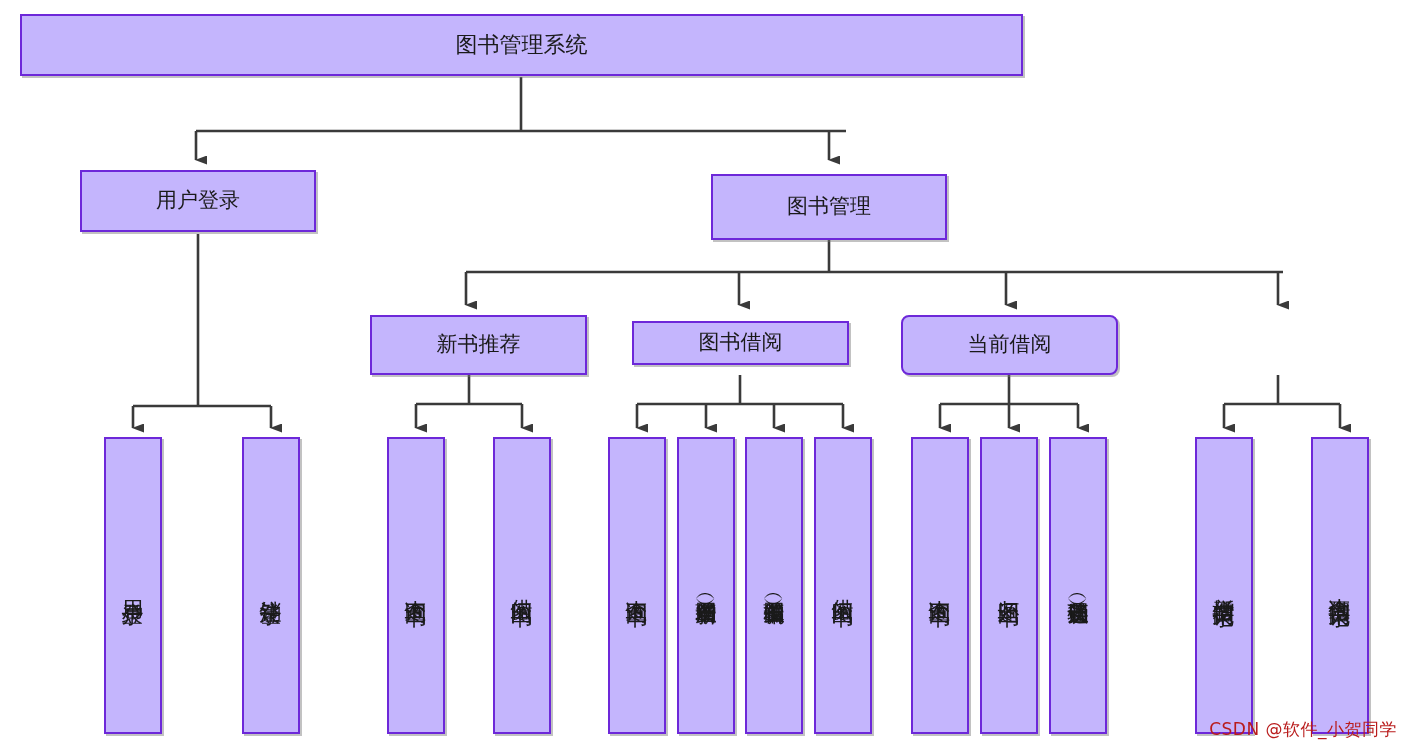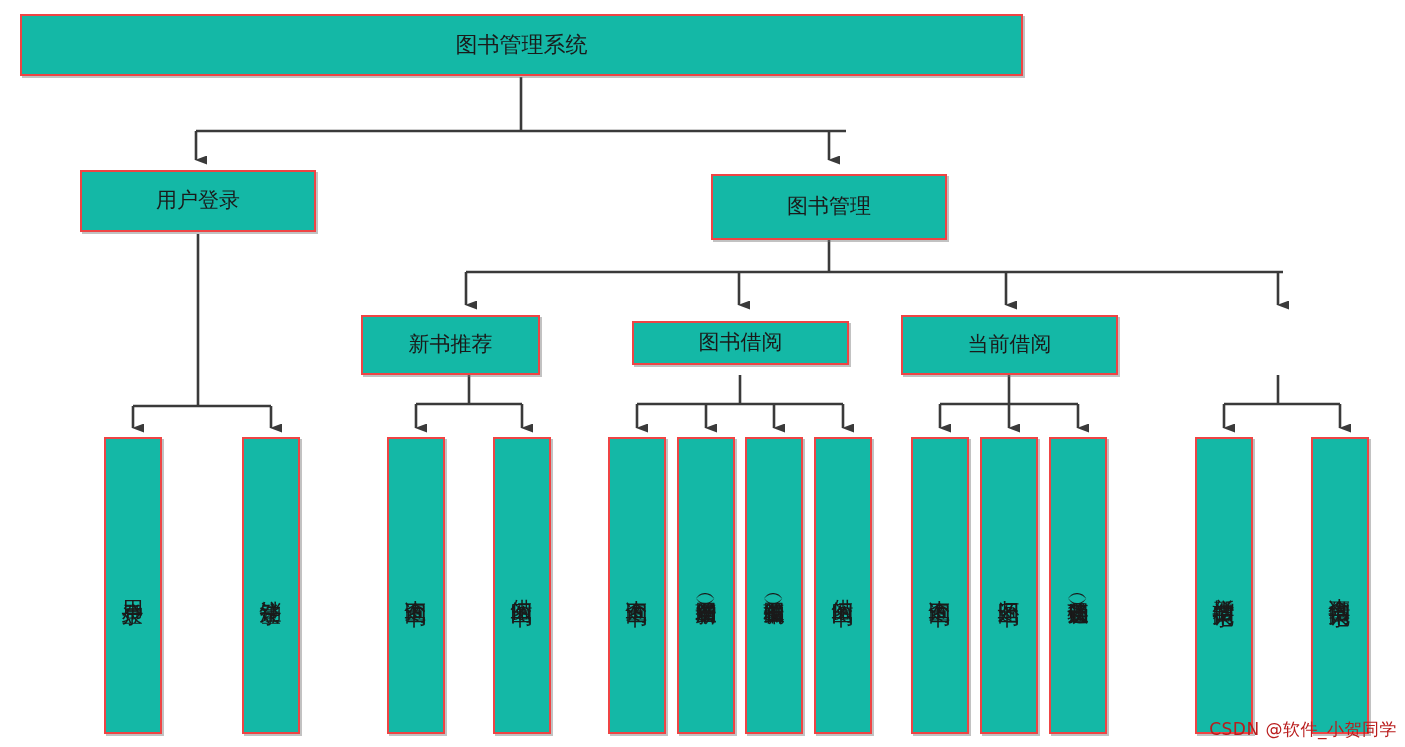--- a/index.html
+++ b/index.html
@@ -13,22 +13,22 @@
   #canvas {
     position: relative;
     width: 1405px;
     height: 747px;
     background: #ffffff;
     overflow: hidden;
   }
   .node {
     position: absolute;
     box-sizing: border-box;
-    background: #14b8a6;
-    border: 2px solid #ef4444;
+    background: #c4b5fd;
+    border: 2px solid #6d28d9;
     box-shadow: 2px 2px 0 rgba(120,120,120,0.45);
     display: flex;
     align-items: center;
     justify-content: center;
   }
   .node .label {
     color: #1a1a1a;
     line-height: 1.12;
     text-align: center;
     white-space: nowrap;
@@ -135,29 +135,29 @@
   </div>
 
   <div class="node h" style="left:80px; top:170px; width:236px; height:62px;">
     <span class="label">用户登录</span>
   </div>
 
   <div class="node h" style="left:711px; top:174px; width:236px; height:66px;">
     <span class="label">图书管理</span>
   </div>
 
-  <div class="node h" style="left:361px; top:315px; width:179px; height:60px;font-family:Liberation Serif, serif;">
+  <div class="node h" style="left:370px; top:315px; width:217px; height:60px;font-family:Liberation Serif, serif;">
     <span class="label">新书推荐</span>
   </div>
 
   <div class="node h" style="left:632px; top:321px; width:217px; height:44px;">
     <span class="label">图书借阅</span>
   </div>
 
-  <div class="node h" style="left:901px; top:315px; width:217px; height:60px;">
+  <div class="node h" style="left:901px; top:315px; width:217px; height:60px;border-radius:8px;">
     <span class="label">当前借阅</span>
   </div>
 
 
   <div class="node v" style="left:104px; top:437px; width:58px; height:297px;">
     <span class="label">用户登录</span>
   </div>
 
   <div class="node v" style="left:242px; top:437px; width:58px; height:297px;">
     <span class="label">注销登录</span>

